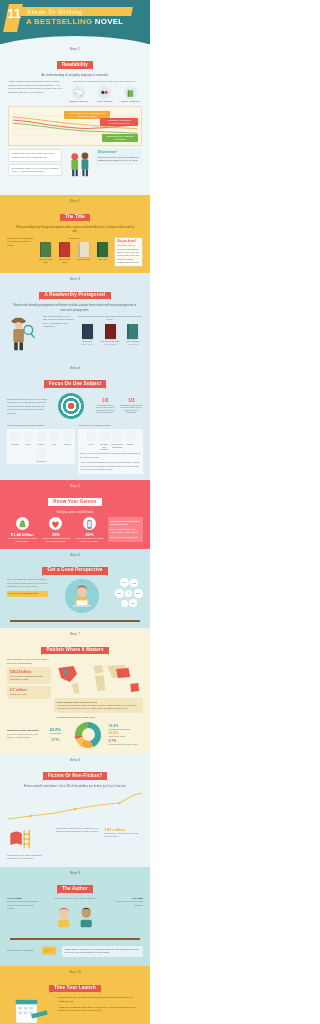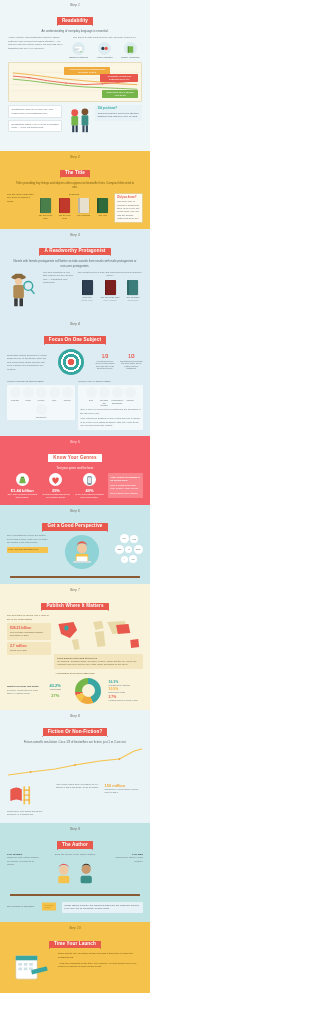--- a/index.html
+++ b/index.html
@@ -177,20 +177,28 @@
 
   
   .s10 { background: #f5c34b; }
   .s10 .step-num { color: #8a6c1c; }
 </style>
 </head>
 <body>
 
 <div class="infographic">
 
+  <div class="hero">
+    <div class="band2"></div>
+    <div class="band"></div>
+    <div class="num">11</div>
+    <div class="script">Steps To Writing</div>
+    <div class="main-title"><span>A BESTSELLING </span><span class="w">NOVEL</span></div>
+    <div class="curve"></div>
+  </div>
 
   <div class="section s1">
     <div class="step-badge-wrap">
       <span class="step-num">Step 1</span>
       <span class="step-title">Readability</span>
     </div>
     <div class="lede">An understanding of everyday language is essential.</div>
 
     <div class="row" style="margin:3px 2px;">
       <div class="col" style="flex:.9">

